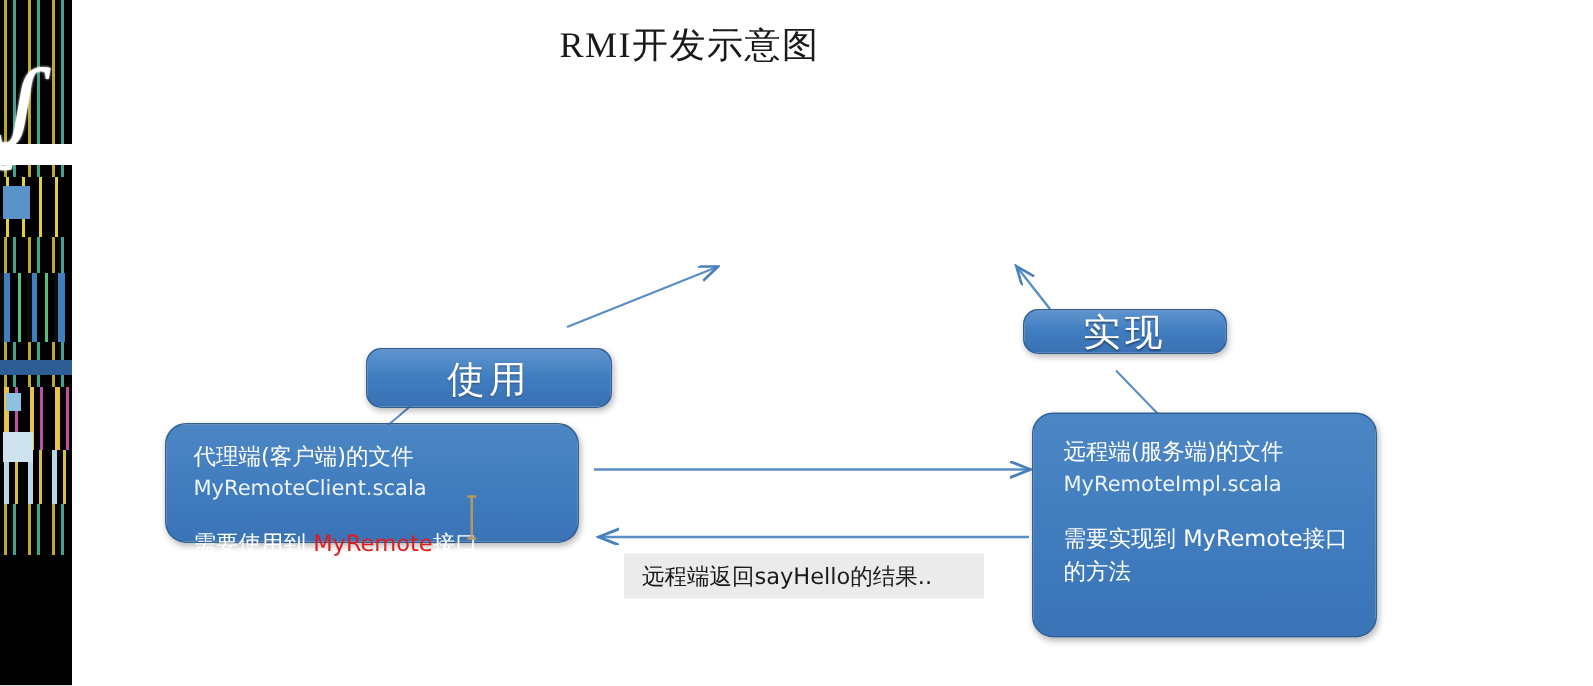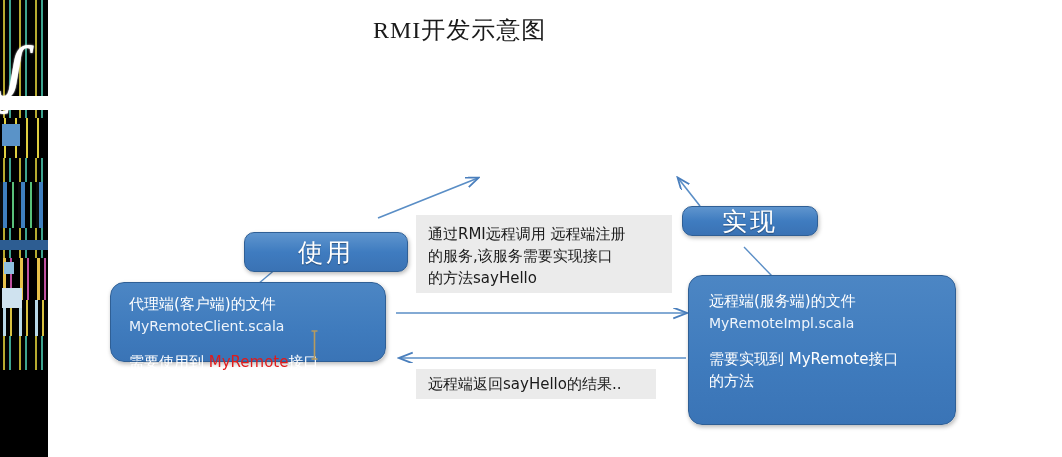--- a/index.html
+++ b/index.html
@@ -89,21 +89,21 @@
   .tag-use{left:244px;top:232px;width:164px;height:40px;border-radius:10px;}
   .tag-impl{left:682px;top:206px;width:136px;height:30px;border-radius:10px;}
 
   .client-box{
     left:110px;top:282px;width:276px;height:80px;
     background:linear-gradient(180deg,#4c86c4 0%,#3f7bbd 60%,#3a74b6 100%);
     border:1.5px solid #2f5f95;
     padding:10px 0 0 18px;
   }
   .server-box{
-    left:688px;top:275px;width:268px;height:150px;
+    left:688px;top:275px;width:230px;height:150px;
     background:linear-gradient(180deg,#4c86c4 0%,#3f7bbd 60%,#3a74b6 100%);
     border:1.5px solid #2f5f95;
     padding:14px 0 0 20px;
   }
   .client-box .ln,.server-box .ln{font-size:15px;line-height:22px;white-space:nowrap;}
   .client-box .mono,.server-box .mono{font-size:14px;color:#eef4fb;}
   .spacer{height:14px;}
   .hl-red{color:#e01b1b;}
 
   
@@ -197,23 +197,18 @@
   </svg>
 
   <div class="rbox server-box">
     <div class="ln">远程端(服务端)的文件</div>
     <div class="ln mono">MyRemoteImpl.scala</div>
     <div class="spacer"></div>
     <div class="ln">需要实现到 MyRemote接口</div>
     <div class="ln">的方法</div>
   </div>
 
-  <div class="note note-mid">
-    <div class="ln">通过RMI远程调用 远程端注册</div>
-    <div class="ln">的服务,该服务需要实现接口</div>
-    <div class="ln">的方法sayHello</div>
-  </div>
 
   <div class="note note-bottom">
     <div class="ln">远程端返回sayHello的结果..</div>
   </div>
 
 </div>
 
 </body></html>

